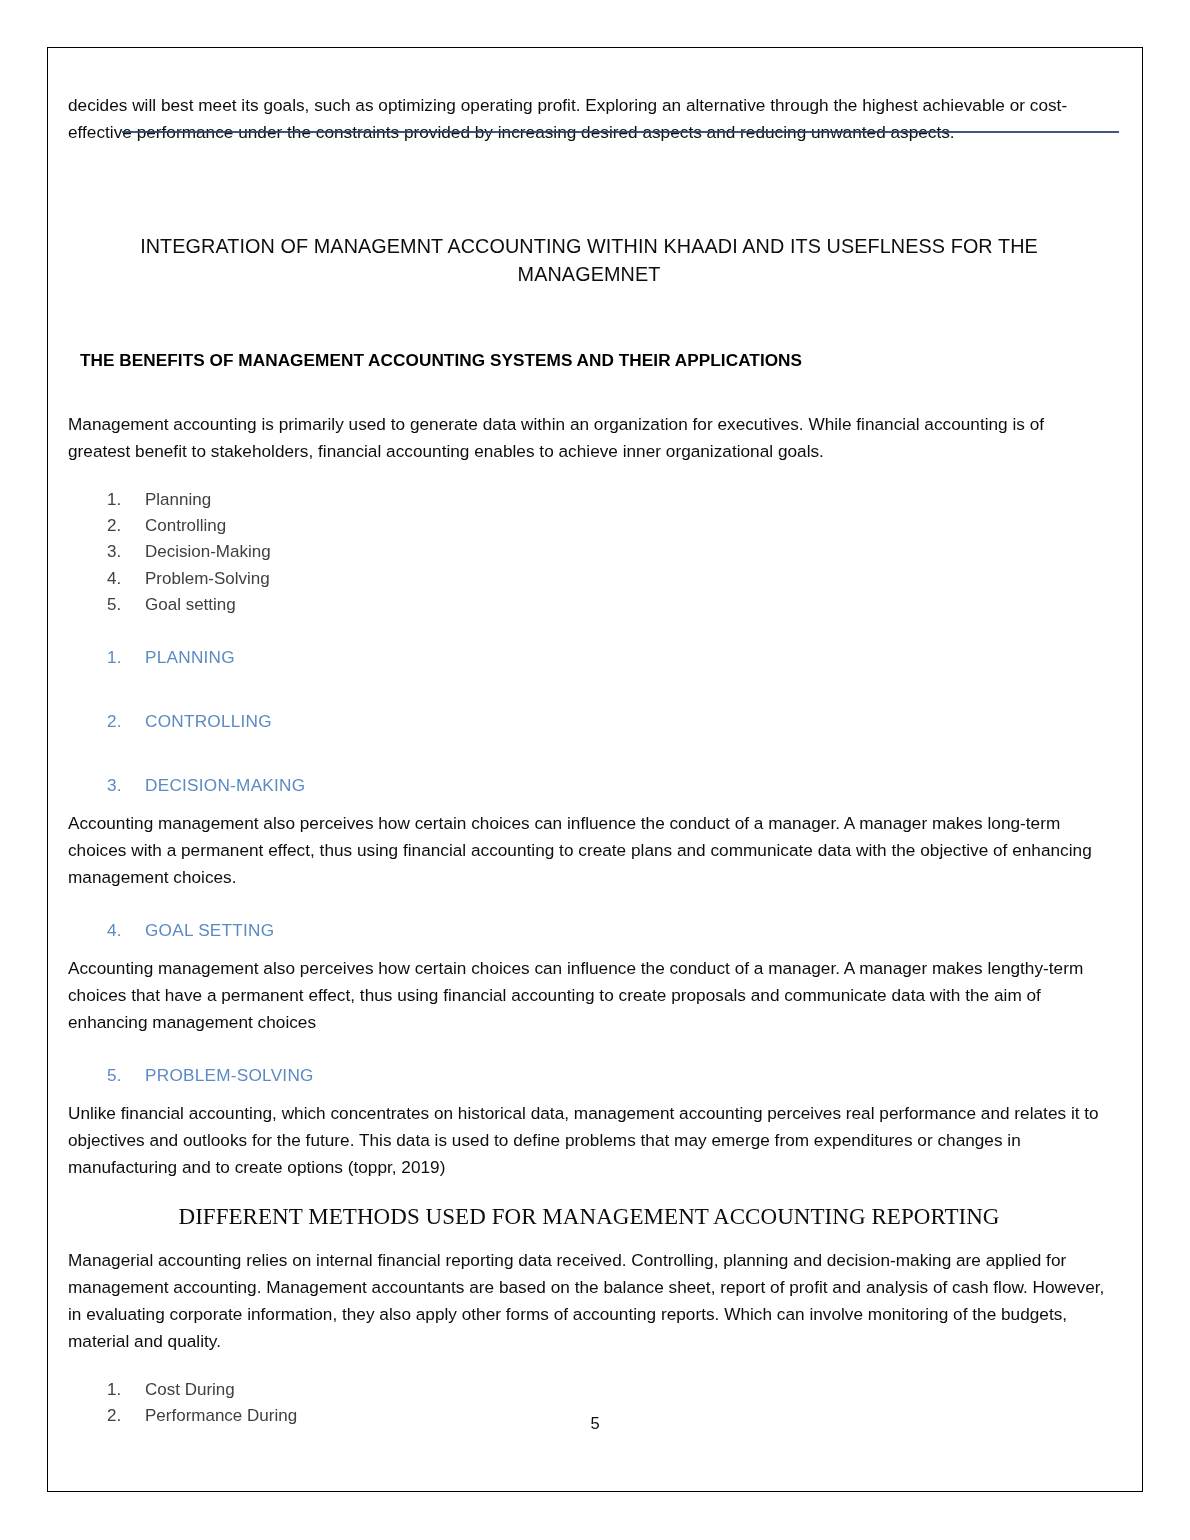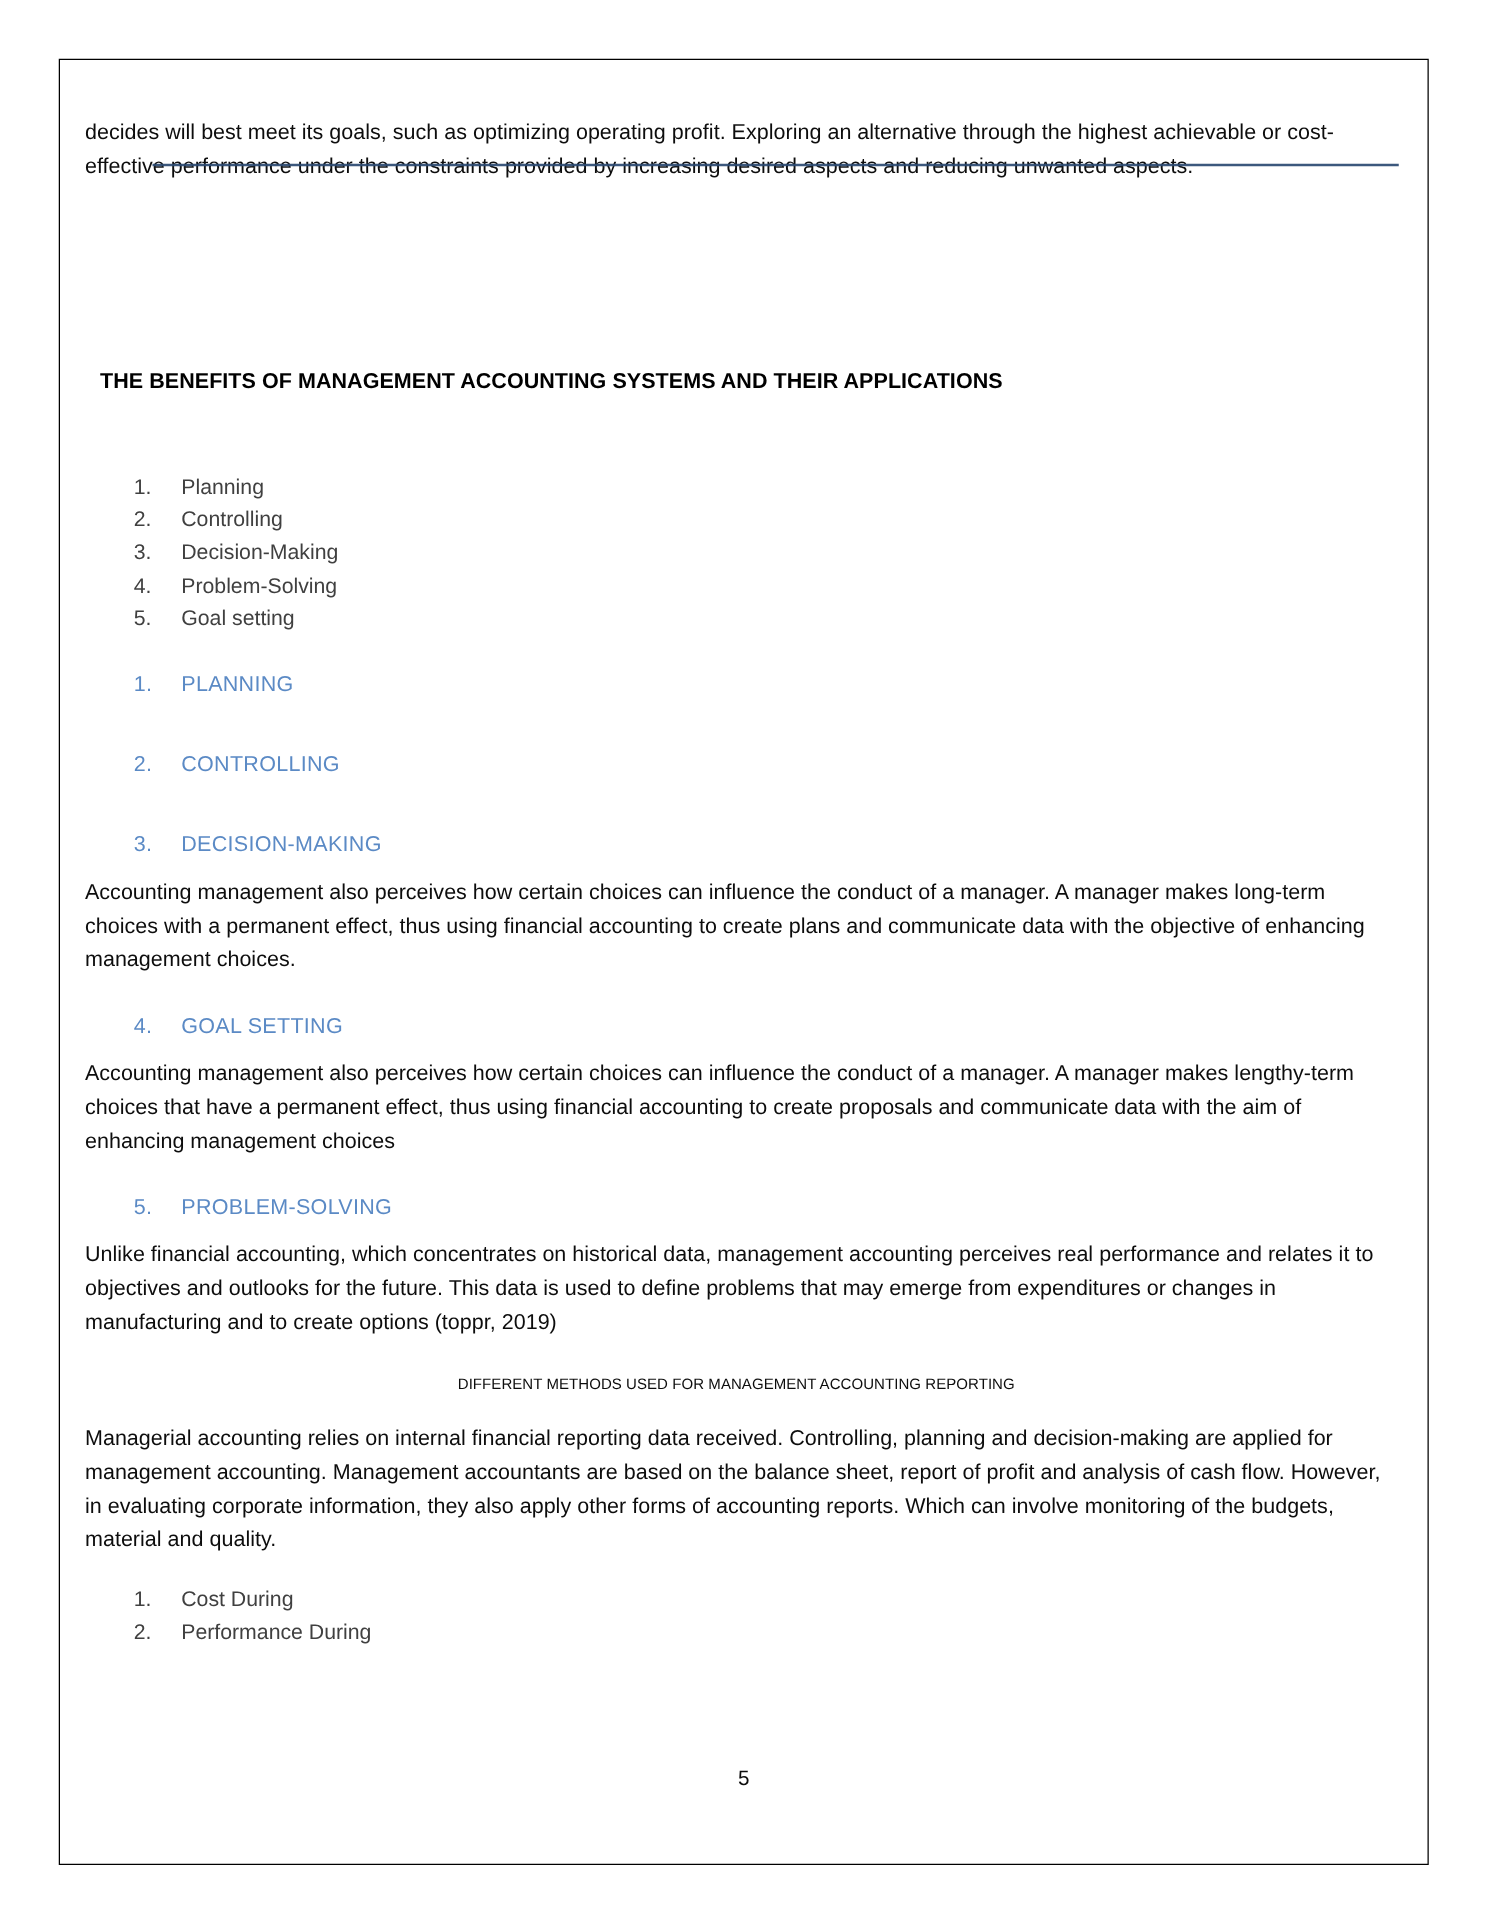--- a/index.html
+++ b/index.html
@@ -78,27 +78,28 @@
   }
   .heading-bold {
     font-size: 17.2px;
     line-height: 25px;
     color: #000000;
     font-weight: bold;
     margin: 12px;
     letter-spacing: 0.05px;
   }
   .heading-center-sub {
-    font-size: 12px;
+    font-size: 23px;
     line-height: 28px;
     color: #0d0d0d;
     text-align: center;
     font-weight: 400;
     margin: 0;
     letter-spacing: 0.05px;
+    font-family: Liberation Serif, serif;
   }
 
   
   .num-list {
     margin: 0;
     padding: 0;
     list-style: none;
   }
   .num-list li {
     font-size: 17px;
@@ -163,27 +164,29 @@
   <div class="content">
 
     <div class="body-para para-intro">
       <span>decides will best meet its goals, such as optimizing operating profit. Exploring an alternative through the highest achievable or cost-effective performance under the constraints provided by increasing desired aspects and reducing unwanted aspects.</span>
       <span class="strike-rule"></span>
     </div>
 
     <div class="sp-54"></div>
     <div class="sp-32"></div>
 
+    <div class="heading-main">INTEGRATION OF MANAGEMNT ACCOUNTING WITHIN KHAADI AND ITS USEFLNESS FOR THE MANAGEMNET</div>
 
     <div class="sp-48"></div>
 
     <div class="heading-bold">THE BENEFITS OF MANAGEMENT ACCOUNTING SYSTEMS AND THEIR APPLICATIONS</div>
 
     <div class="sp-26"></div>
 
+    <div class="body-para">Management accounting is primarily used to generate data within an organization for executives. While financial accounting is of greatest benefit to stakeholders, financial accounting enables to achieve inner organizational goals.</div>
 
     <div class="sp-22"></div>
 
     <ol class="num-list">
       <li>
         <span class="num">1.</span>
         <span class="txt">Planning</span>
       </li>
       <li>
         <span class="num">2.</span>

